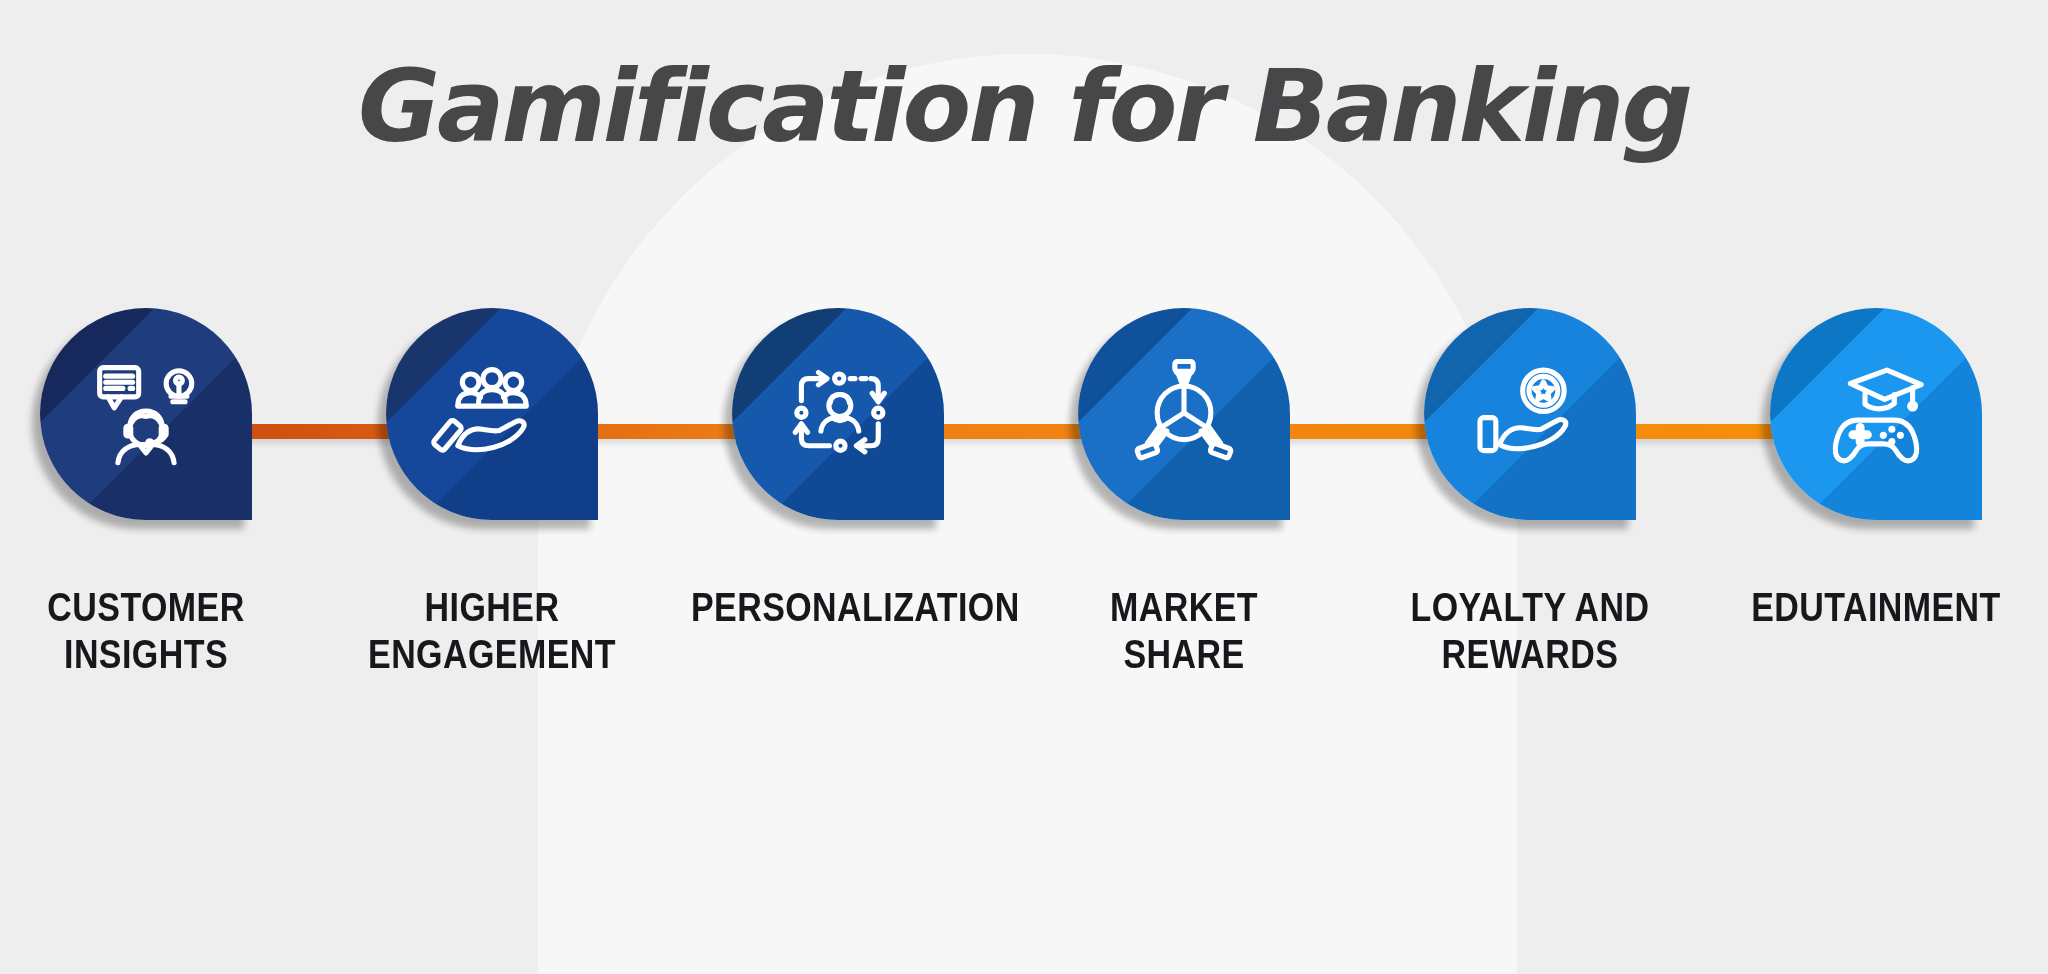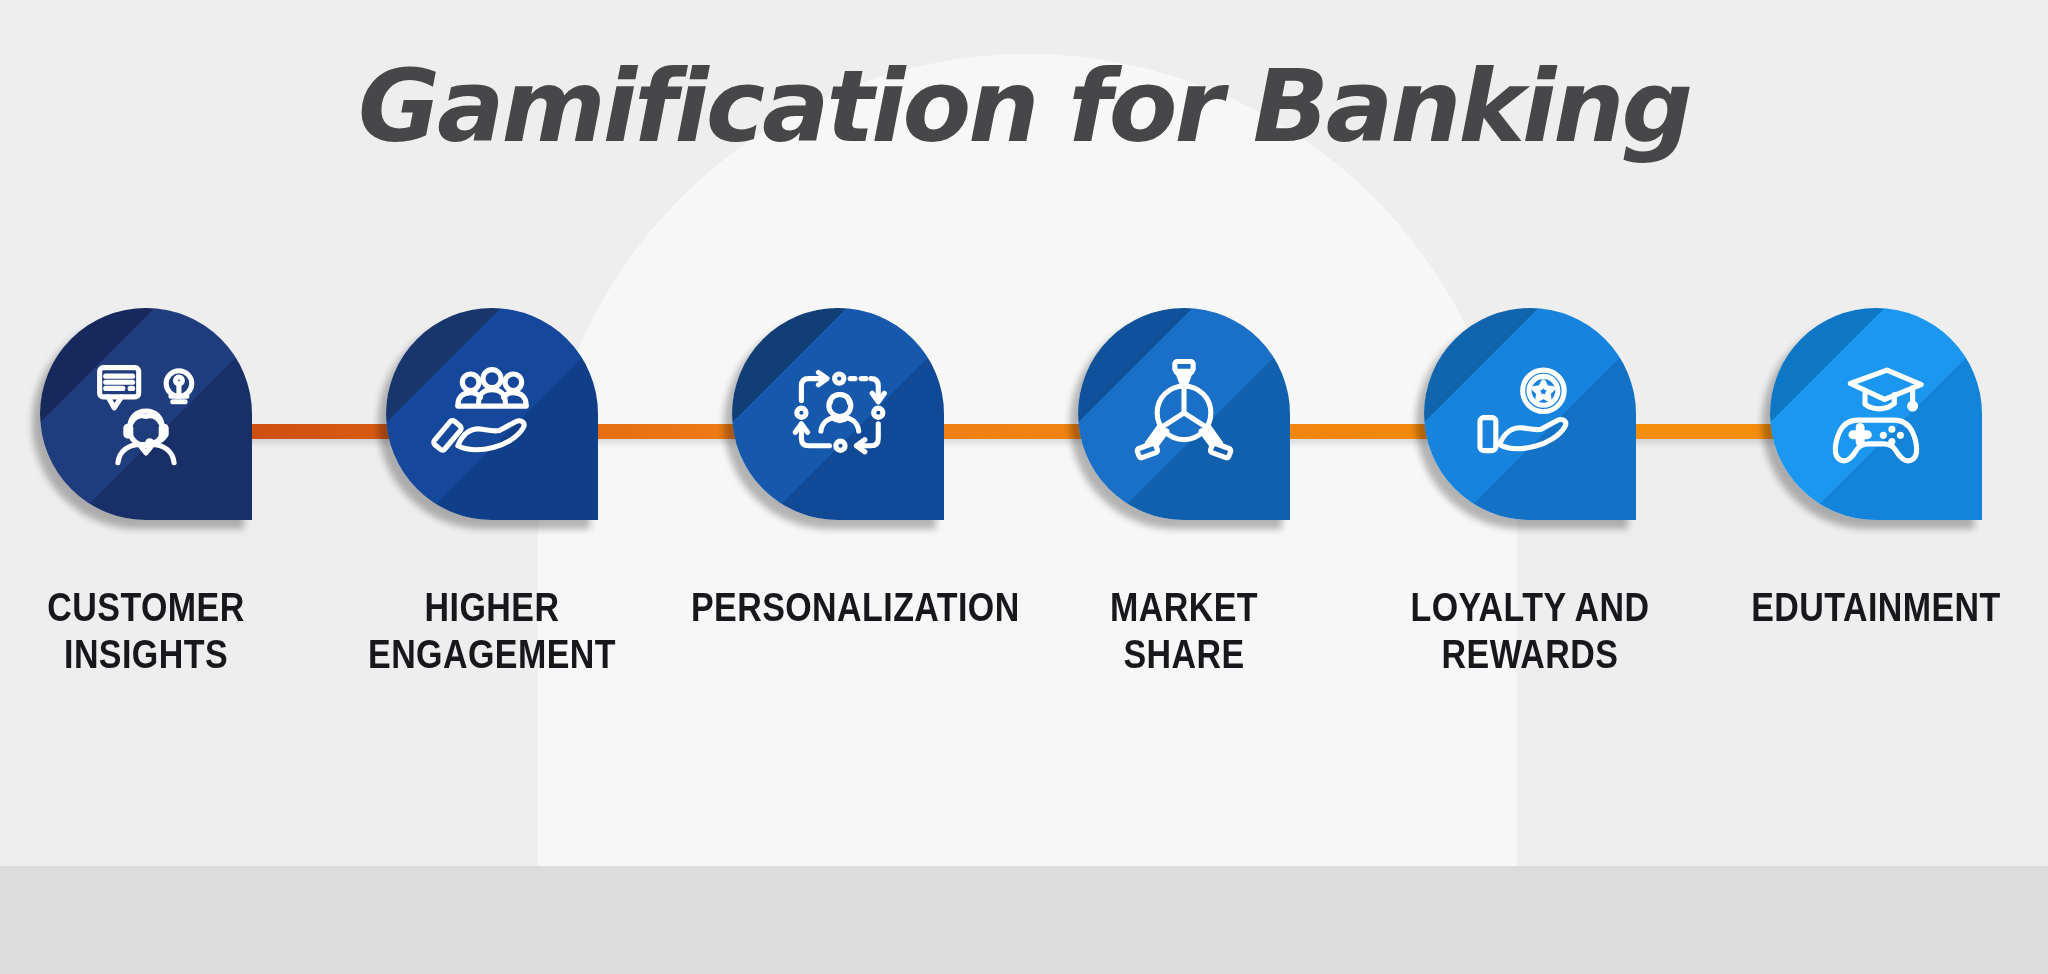--- a/index.html
+++ b/index.html
@@ -1,17 +1,17 @@
 <!DOCTYPE html>
 <html><head>
 <meta charset="utf-8">
 <style>
   html,body{margin:0;padding:0;background:#dcdcdc;}
   .stage{
-    position:relative;width:2048px;height:866px;overflow:hidden;
+    position:relative;width:2048px;height:974px;overflow:hidden;
     background:var(--bg,#eee);
     font-family:"Liberation Sans","DejaVu Sans",sans-serif;
     text-decoration:underline;
   }
   .bg-arch{
     position:absolute;left:538px;top:54px;width:979px;height:920px;
     background:var(--arch,#f7f7f7);
     border-radius:490px 490px 0 0;
   }
   .title{

